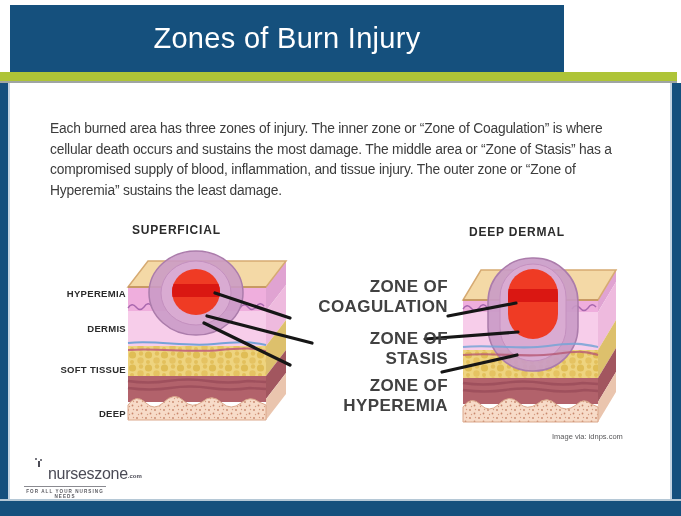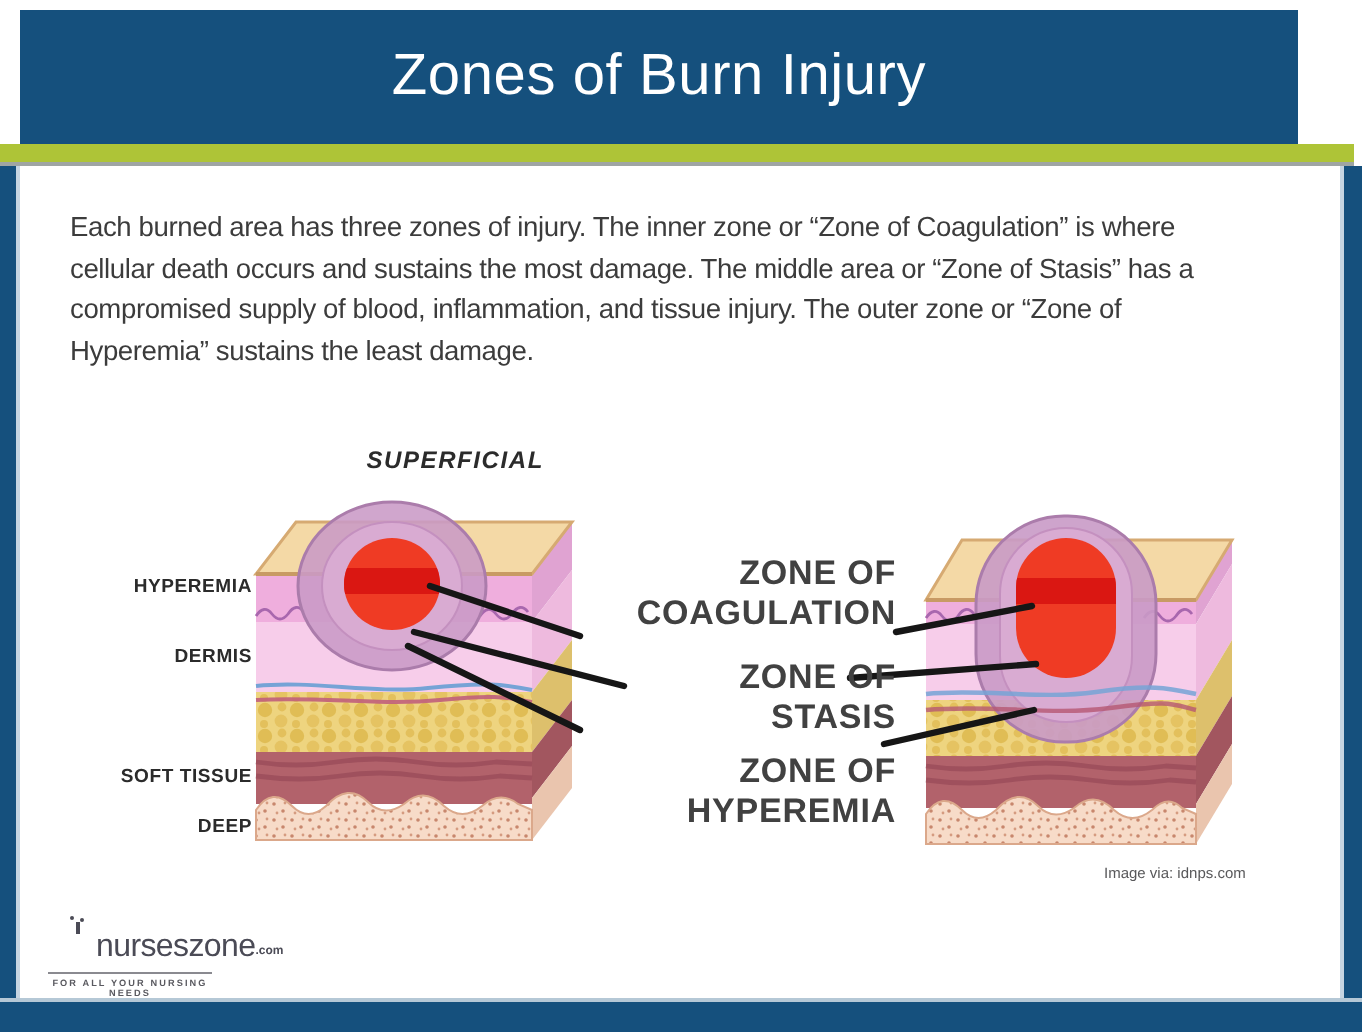--- a/index.html
+++ b/index.html
@@ -2,65 +2,65 @@
 <html><head>
 <meta charset="utf-8">
 <style>
   html,body{margin:0;padding:0;background:#ffffff;}
   .page{
     position:relative;width:681px;height:516px;overflow:hidden;background:#ffffff;
     font-family:"Liberation Sans", sans-serif;
   }
   
   .header{
-    position:absolute;top:5px;left:10px;width:639px;height:67px;
+    position:absolute;top:5px;left:10px;width:554px;height:67px;
     background:#15507D;display:flex;align-items:center;justify-content:center;
   }
   .title{color:#ffffff;font-size:29px;letter-spacing:0.3px;}
   .green-line{position:absolute;top:72px;left:0;width:677px;height:9px;background:#AEC437;}
   .gray-line{position:absolute;top:81px;left:0;width:677px;height:2px;background:#9FA5A3;}
   
   .frame{
     position:absolute;top:83px;left:0;width:681px;height:416px;box-sizing:border-box;
     border-left:8px solid #15507D;border-right:9px solid #15507D;
   }
   .frame-inner{
     width:100%;height:100%;box-sizing:border-box;
     border-left:2px solid #C6D5E2;border-right:2px solid #C6D5E2;
   }
   .footer{
     position:absolute;top:499px;left:0;width:681px;height:17px;
     background:#15507D;border-top:2px solid #B5C8D6;box-sizing:content-box;
   }
   
   .intro{
-    position:absolute;top:104px;left:35px;margin:0;white-space:pre;
+    position:absolute;top:104px;left:35px;margin:15px;white-space:pre;
     font-size:13.8px;line-height:20.6px;letter-spacing:-0.2px;color:#3C3C3C;
   }
   
   .diagram-art{position:absolute;top:210px;left:0;}
-  .dg-label{position:absolute;color:#2F2F2F;font-weight:bold;text-align:right;font-style:italic;}
+  .dg-label{position:absolute;color:#2F2F2F;font-weight:bold;text-align:left;}
   .heading{font-size:12px;letter-spacing:0.8px;width:140px;color:#2b2b2b;}
   .heading-left{left:132px;top:223px;}
   .heading-right{left:469px;top:225px;}
   .zone-label{
     position:absolute;left:278px;width:170px;text-align:right;white-space:pre-line;
     font-size:17px;line-height:19.5px;font-weight:bold;color:#414141;letter-spacing:0.4px;
   }
   .zone-coag{top:277px;}
   .zone-stasis{top:329px;}
   .zone-hyper{top:376px;}
   .layer-label{
     position:absolute;left:16px;width:110px;text-align:right;white-space:pre-line;
     font-size:9.5px;line-height:12px;font-weight:bold;color:#2B2B2B;letter-spacing:0.3px;
   }
   .ll-epidermis{top:288px;}
   .ll-dermis{top:323px;}
   .ll-fat{top:346px;}
-  .ll-soft{top:383px;}
+  .ll-soft{top:364px;}
   .ll-bone{top:408px;}
   .caption{position:absolute;left:552px;top:432px;font-size:7.5px;color:#58585A;}
   
   .logo{position:absolute;left:24px;top:466px;color:#4B4B56;}
   .wordmark{position:relative;font-size:16px;line-height:16px;}
   .wm-bold{font-weight:normal;letter-spacing:-0.3px;margin-left:24px;}
   .wm-light{font-weight:normal;letter-spacing:-0.3px;}
   .wm-suffix{font-size:6px;font-weight:bold;vertical-align:1px;}
   .flask{position:absolute;left:14px;top:-5px;width:2px;height:6px;background:#4B4B56;}
   .flask::before{content:"";position:absolute;left:-3px;top:-3px;width:2px;height:2px;border-radius:50%;background:#4B4B56;}
@@ -181,20 +181,21 @@
       <line x1="215" y1="293" x2="290" y2="318"></line>
       <line x1="207" y1="316" x2="312" y2="343"></line>
       <line x1="204" y1="323" x2="290" y2="365"></line>
       <line x1="448" y1="316" x2="516" y2="303"></line>
       <line x1="425" y1="339" x2="518" y2="332"></line>
       <line x1="442" y1="372" x2="517" y2="355"></line>
     </g>
   </svg>
 
   <div class="dg-label heading heading-left">SUPERFICIAL</div>
+  <div class="dg-label heading heading-right">DEEP DERMAL</div>
 
   <div class="zone-label zone-coag">ZONE OF
 COAGULATION</div>
   <div class="zone-label zone-stasis">ZONE OF
 STASIS</div>
   <div class="zone-label zone-hyper">ZONE OF
 HYPEREMIA</div>
 
   <div class="layer-label ll-epidermis">HYPEREMIA</div>
   <div class="layer-label ll-dermis">DERMIS</div>

